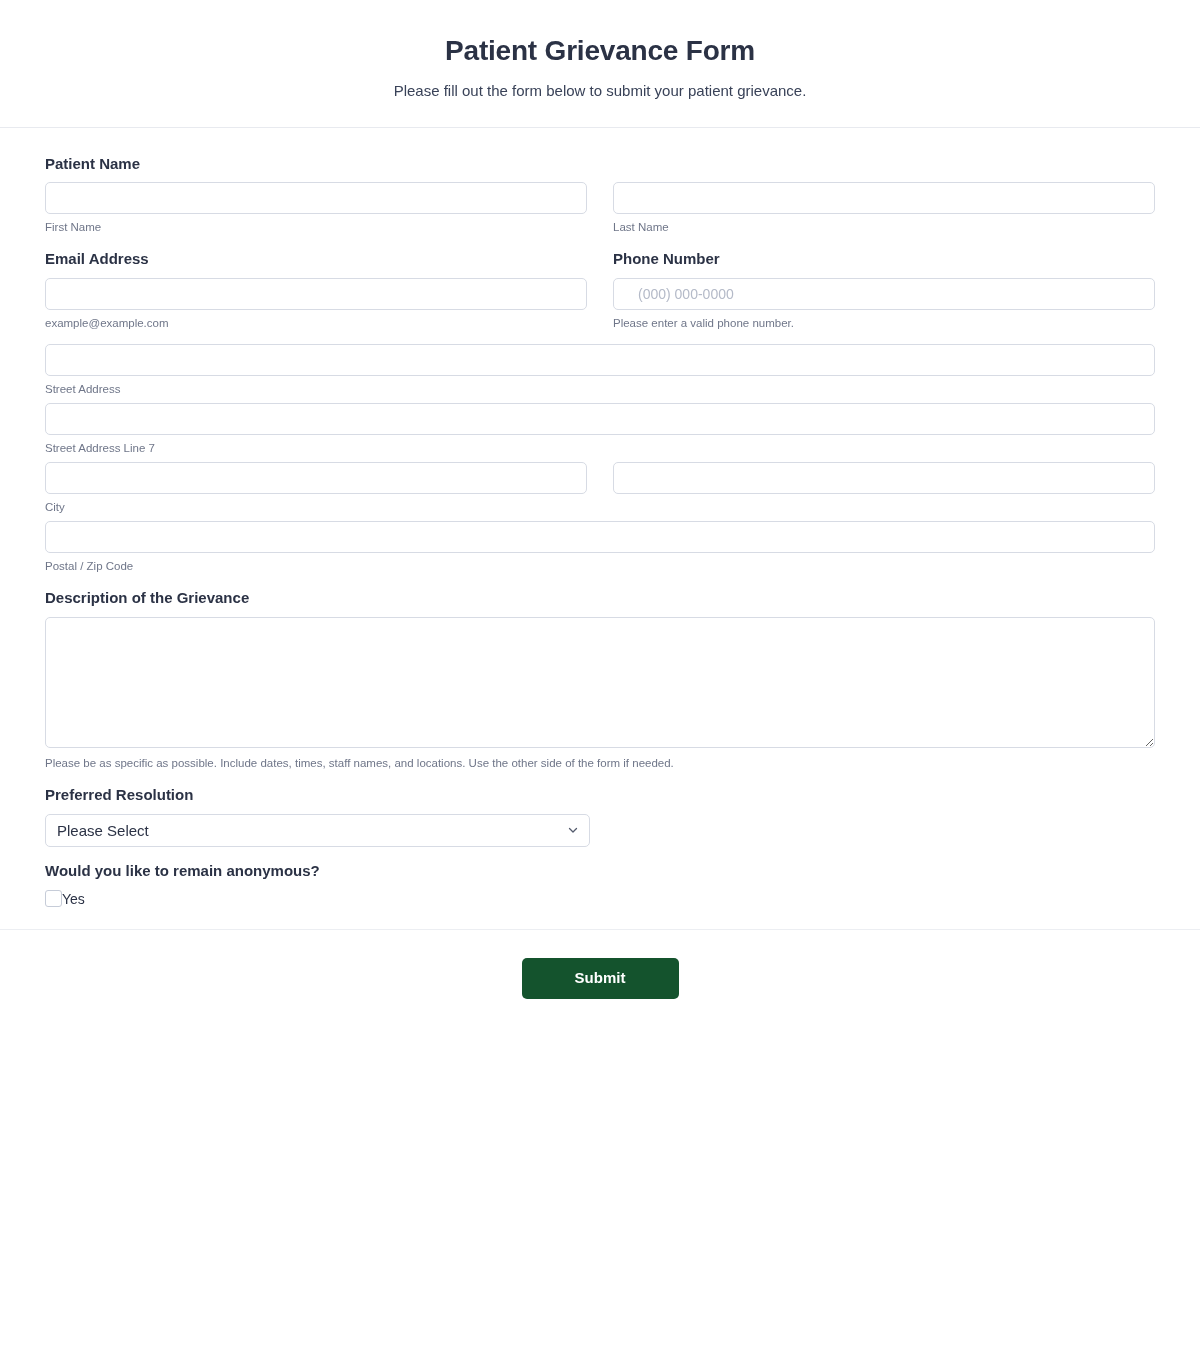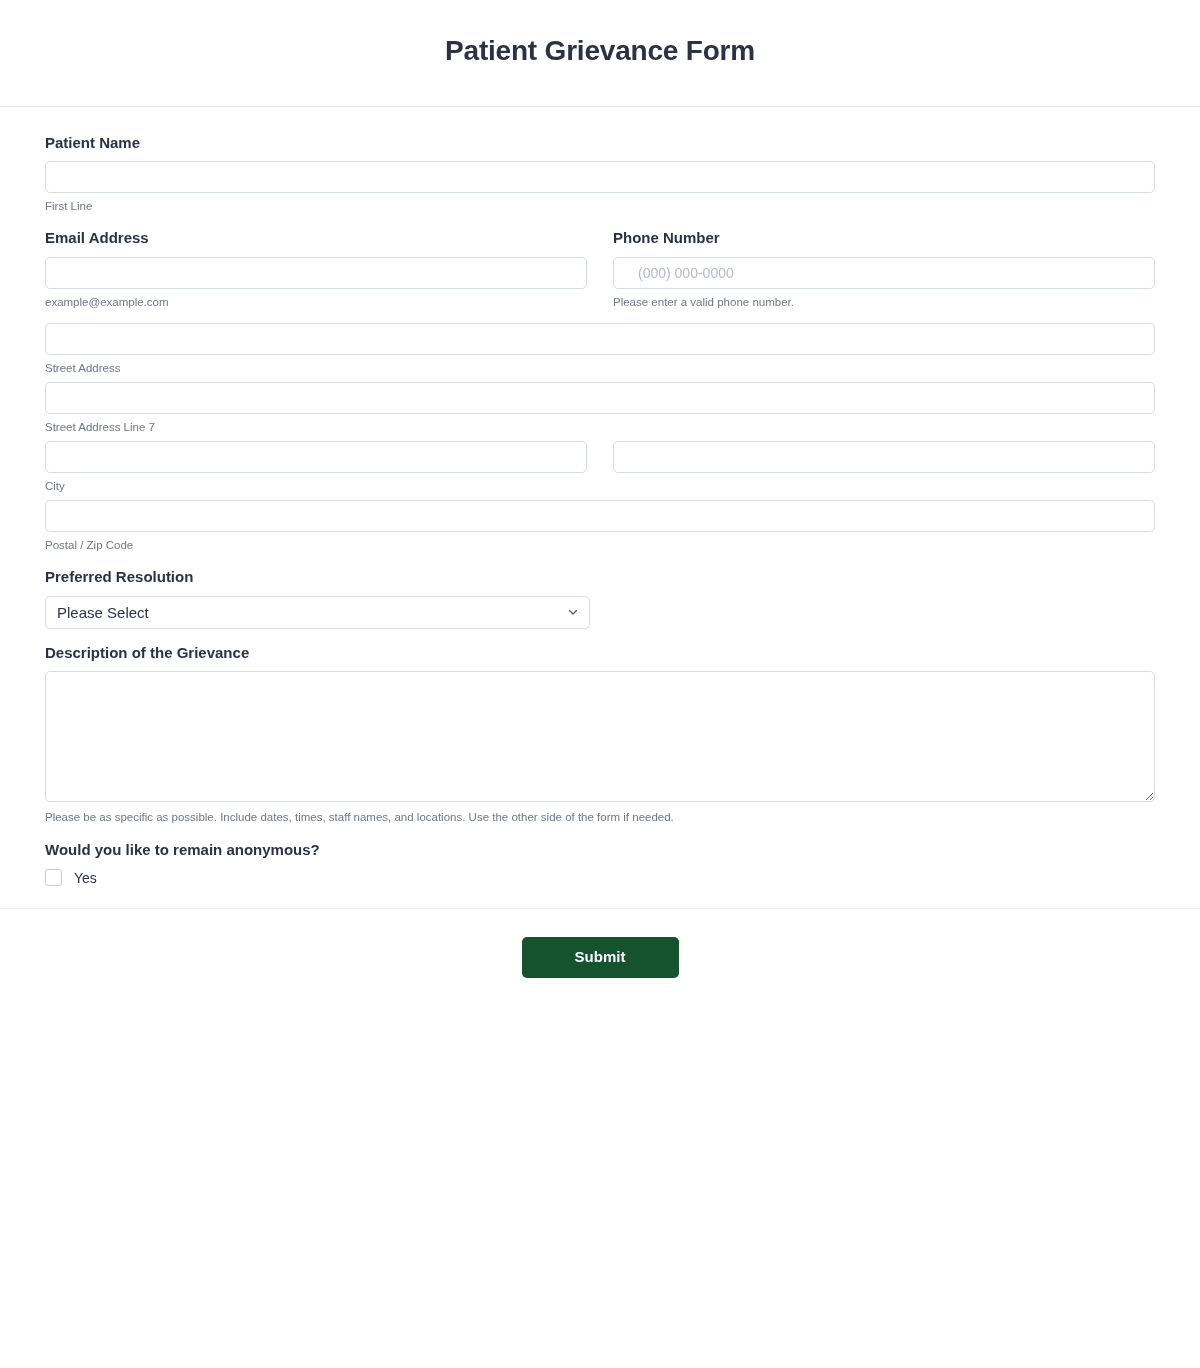--- a/index.html
+++ b/index.html
@@ -153,21 +153,20 @@
     color: #545b6d;
     display: flex;
     align-items: center;
     justify-content: center;
   }
 
   
   .check-row {
     display: flex;
     align-items: center;
-    gap: 12px;
     margin-top: 10px;
   }
   .check-box {
     width: 17px;
     height: 17px;
     border: 1px solid #c6ccd8;
     border-radius: 3px;
     background: #ffffff;
     flex: 0 0 auto;
   }
@@ -201,30 +200,35 @@
 
   .spacer-sm { height: 6px; }
 </style>
 </head>
 <body>
 
 <div class="form-page">
 
   <div class="form-header">
     <h1 class="form-title">Patient Grievance Form</h1>
+    <p class="form-subtitle">Please fill out the form below to submit your patient grievance.</p>
   </div>
 
   <div class="form-body">
 
     <div class="field-block">
       <label class="field-label">Patient Name</label>
       <div class="row">
         <div class="col">
           <input class="text-input" type="text" placeholder="" style="">
-          <span class="sub-label">First Line</span>
+          <span class="sub-label">First Name</span>
+        </div>
+        <div class="col">
+          <input class="text-input" type="text" placeholder="" style="">
+          <span class="sub-label">Last Name</span>
         </div>
       </div>
     </div>
 
     <div class="field-block">
       <div class="row">
         <div class="col">
           <label class="field-label">Email Address</label>
           <input class="text-input" type="email" placeholder="" style="">
           <span class="sub-label">example@example.com</span>
@@ -262,42 +266,42 @@
           <input class="text-input" type="text" placeholder="" style="">
         </div>
       </div>
 
       <div class="spacer-sm"></div>
 
       <div class="col-full">
         <input class="text-input" type="text" placeholder="" style="">
         <span class="sub-label">Postal / Zip Code</span>
       </div>
+    </div>
+
+    <div class="field-block">
+      <label class="field-label">Description of the Grievance</label>
+      <textarea class="textarea-input ta-tall" placeholder="" style=""></textarea>
+      <span class="help-text">Please be as specific as possible. Include dates, times, staff names, and locations. Use the other side of the form if needed.</span>
     </div>
 
     <div class="field-block">
       <label class="field-label">Preferred Resolution</label>
       <div class="select-wrap">
         <select class="select-input">
           <option>Please Select</option>
         </select>
         <span class="select-chevron">
           <svg width="12" height="12" viewBox="0 0 12 12" fill="none" xmlns="http://www.w3.org/2000/svg">
             <path d="M2.5 4.5L6 8L9.5 4.5" stroke="currentColor" stroke-width="1.3" stroke-linecap="round" stroke-linejoin="round"></path>
           </svg>
         </span>
       </div>
     </div>
 
-    <div class="field-block">
-      <label class="field-label">Description of the Grievance</label>
-      <textarea class="textarea-input ta-tall" placeholder="" style=""></textarea>
-      <span class="help-text">Please be as specific as possible. Include dates, times, staff names, and locations. Use the other side of the form if needed.</span>
-    </div>
-
 
     <div class="field-block">
       <label class="field-label">Would you like to remain anonymous?</label>
       <div class="check-row">
         <span class="check-box"></span>
         <span class="check-label">Yes</span>
       </div>
     </div>
 
   </div>

